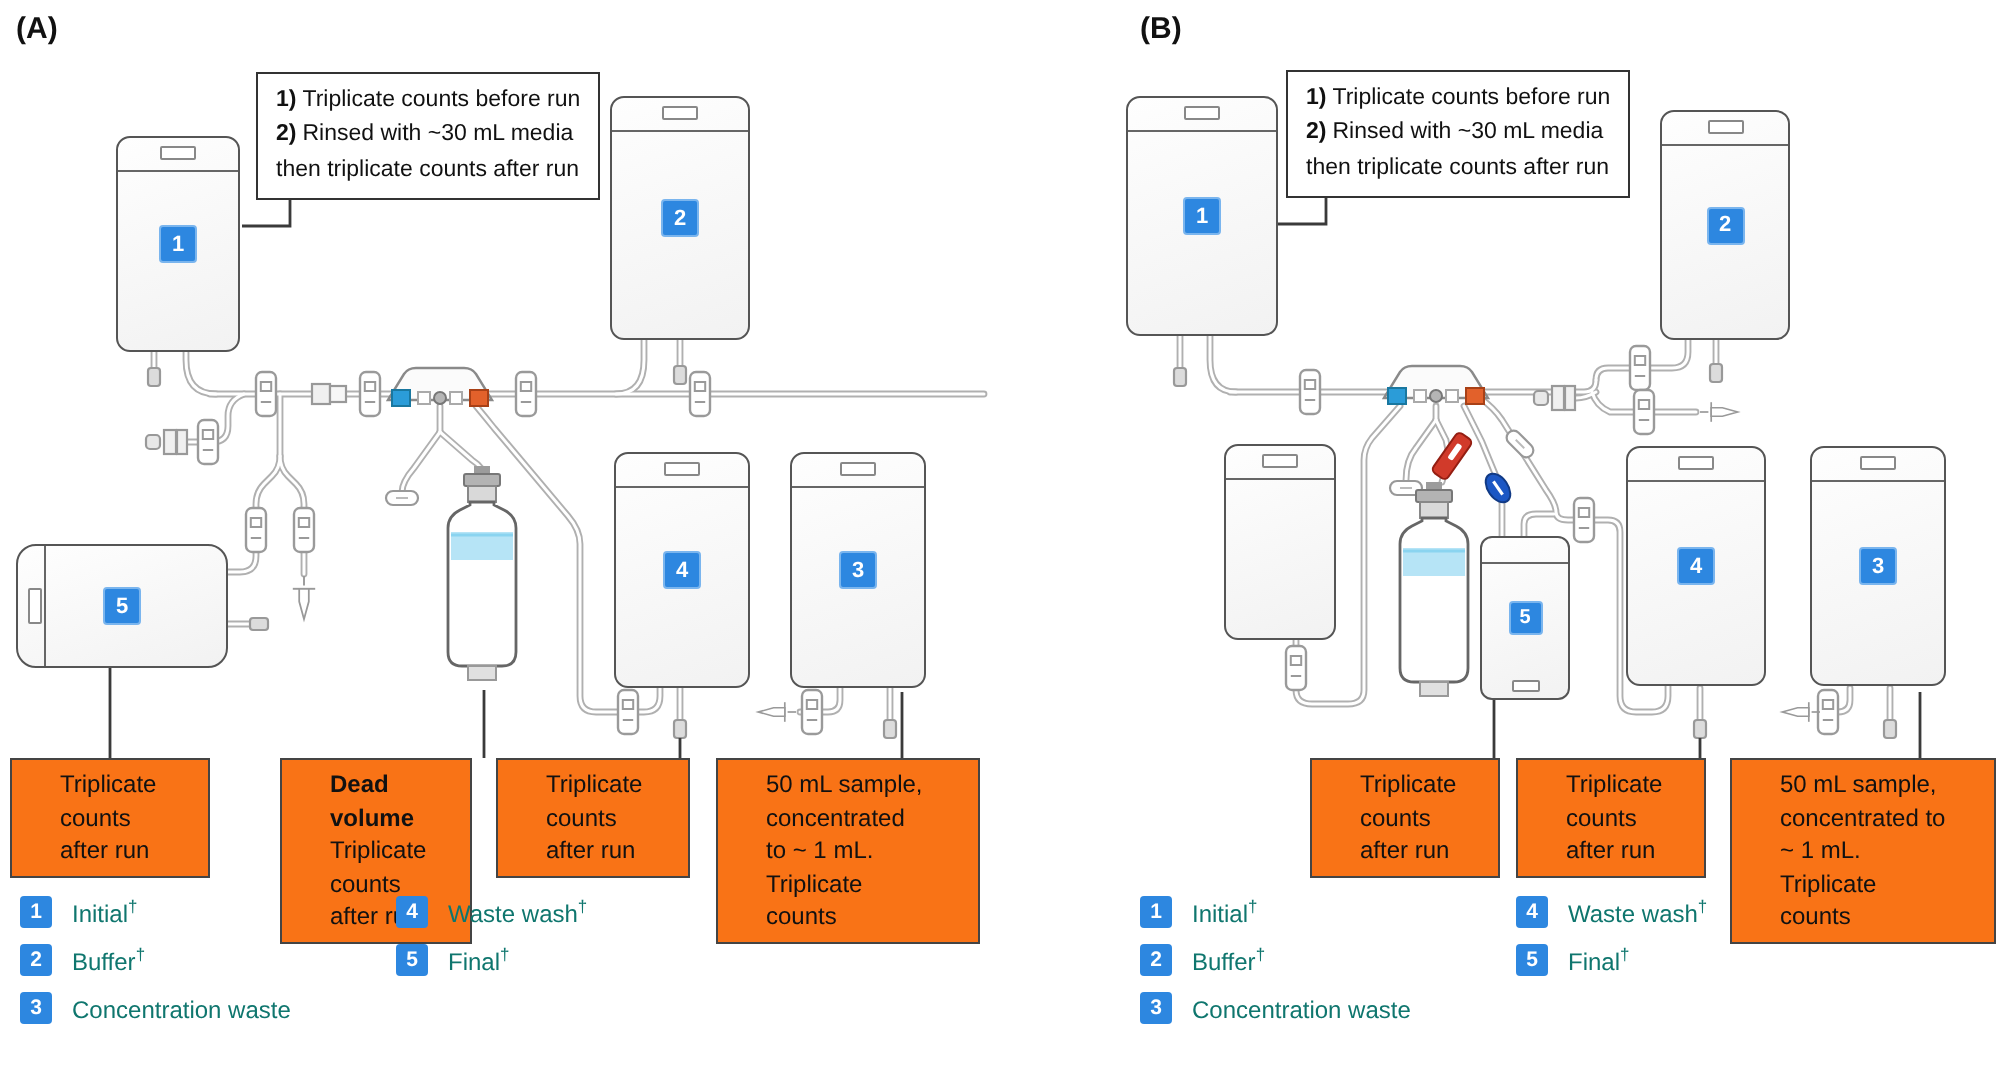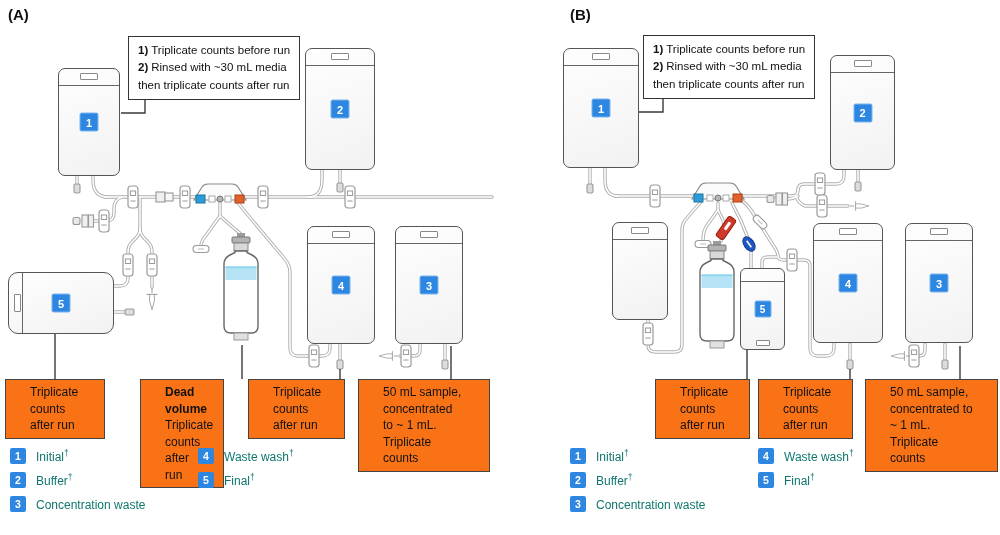--- a/index.html
+++ b/index.html
@@ -192,21 +192,21 @@
     <div><span class="b">1)</span><span>Triplicate counts before run</span></div>
     <div><span class="b">2)</span><span>Rinsed with ~30 mL media</span></div>
     <div><span>then triplicate counts after run</span></div>
   </div>
 
   <div class="callout" style="left:5px;top:379px;width:100px;">
     <div class="t"></div>
     <div>Triplicate counts</div>
     <div>after run</div>
   </div>
-  <div class="callout" style="left:140px;top:379px;width:84px;">
+  <div class="callout" style="left:140px;top:379px;width:96px;">
     <div class="t">Dead volume</div>
     <div>Triplicate counts</div>
     <div>after run</div>
   </div>
   <div class="callout" style="left:248px;top:379px;width:97px;">
     <div class="t"></div>
     <div>Triplicate counts</div>
     <div>after run</div>
   </div>
   <div class="callout" style="left:358px;top:379px;width:132px;">

